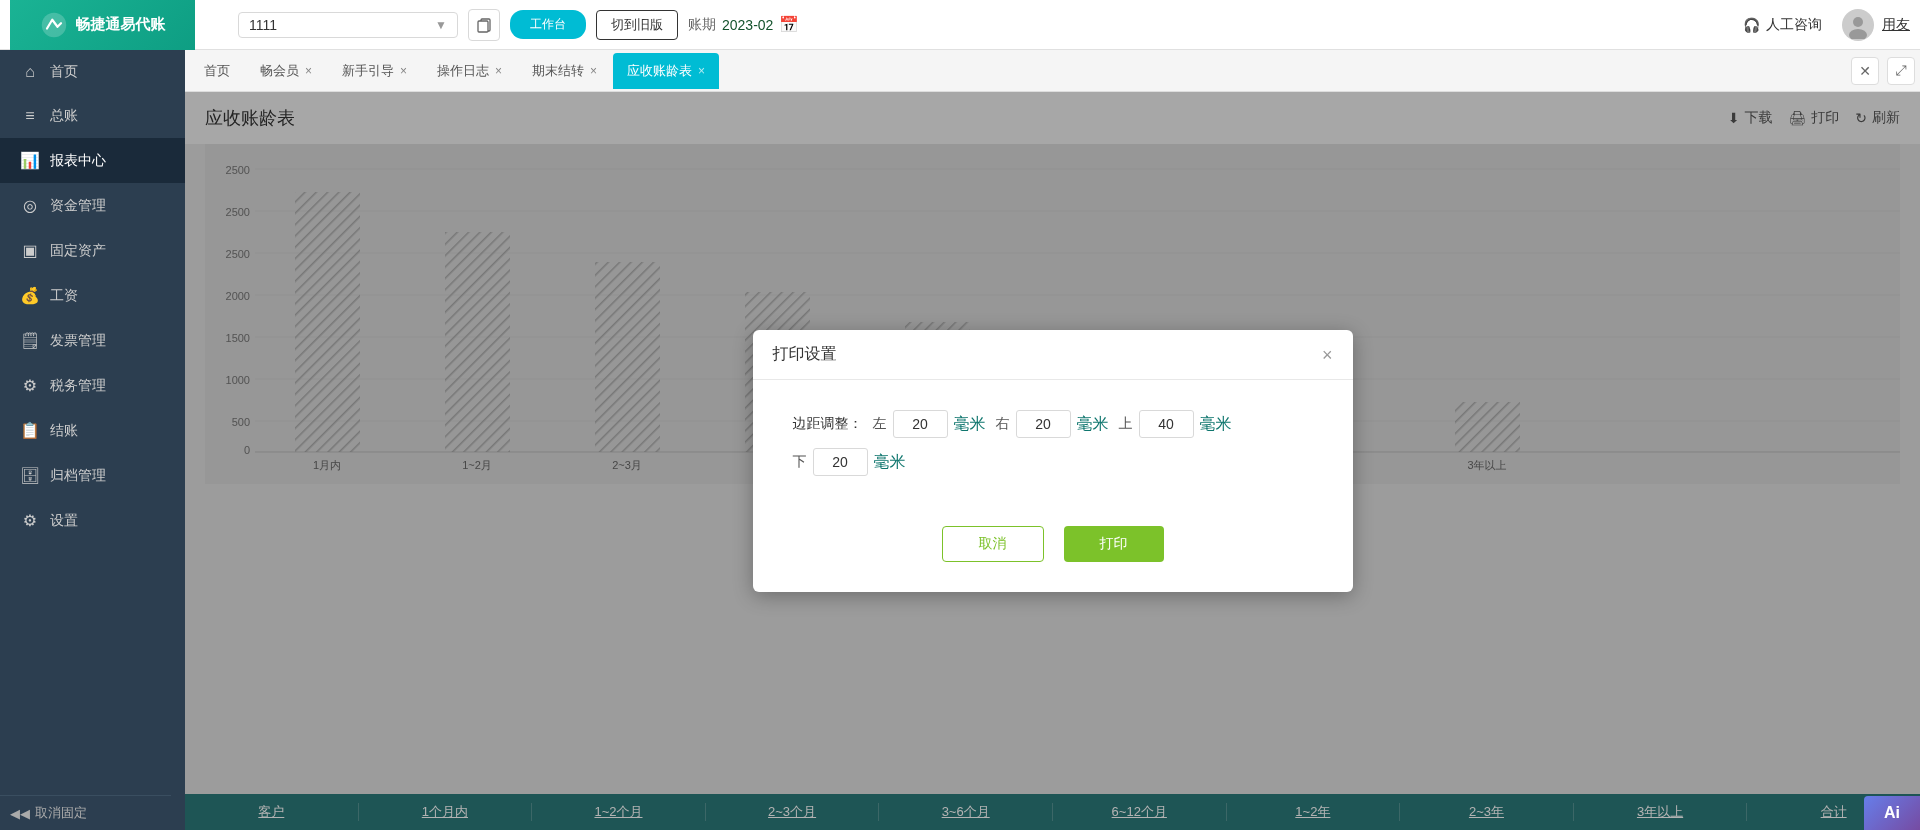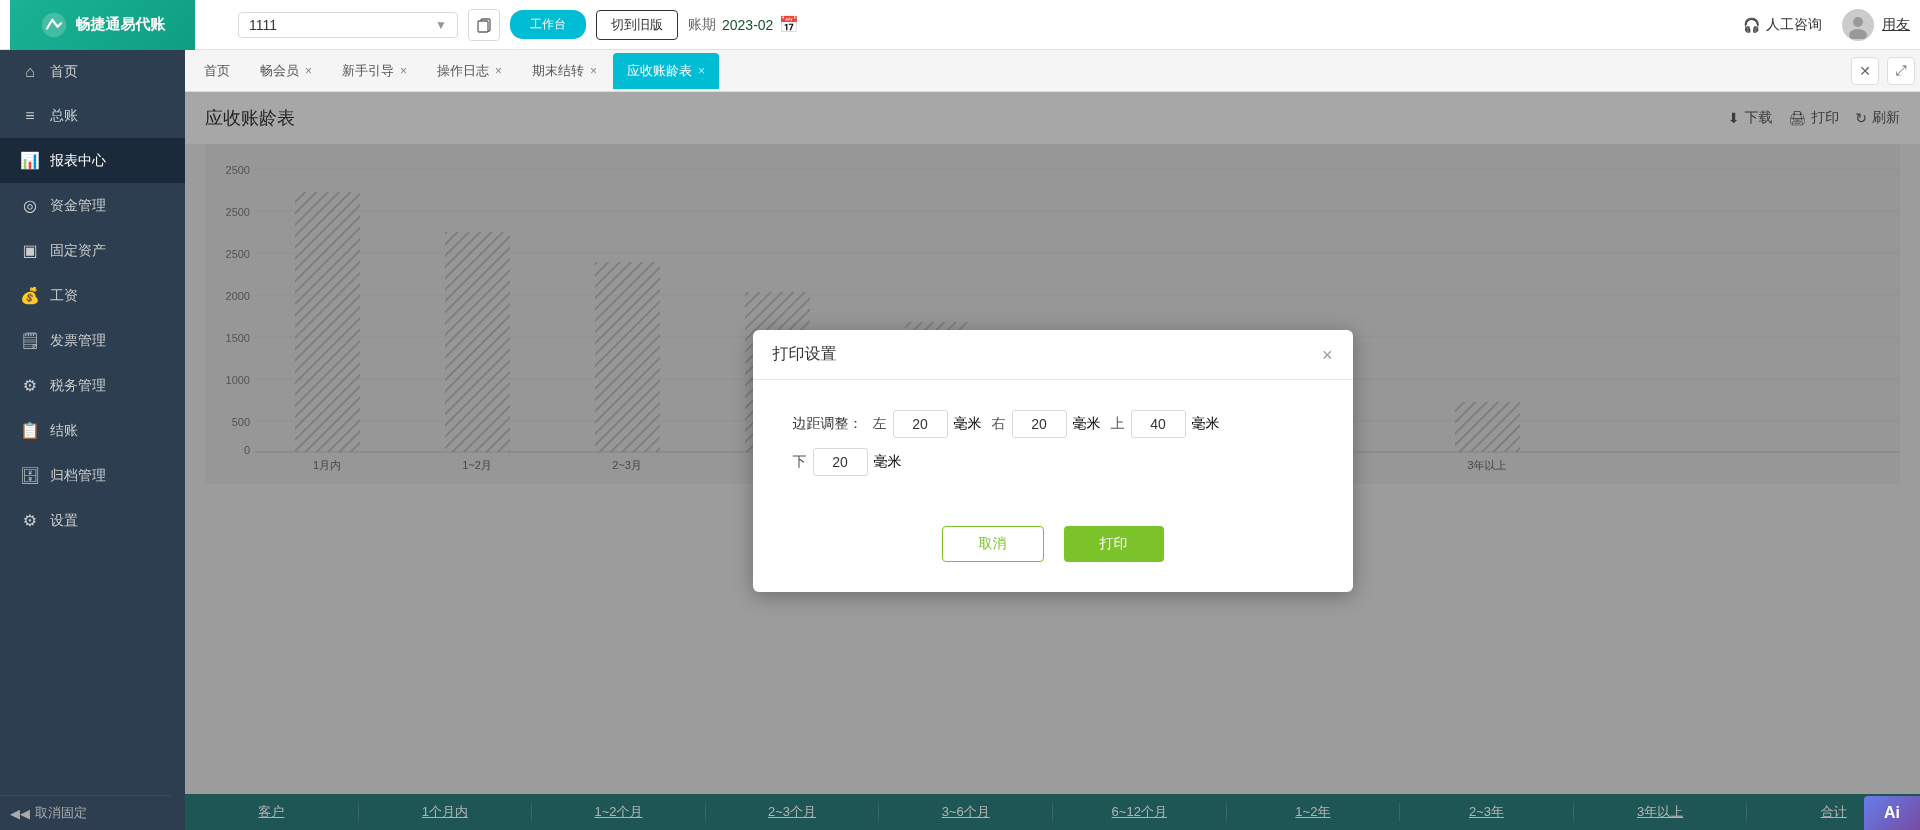--- a/index.html
+++ b/index.html
@@ -318,21 +318,21 @@
     .margin-input {
       width: 55px;
       border: 1px solid #d9d9d9;
       border-radius: 3px;
       padding: 5px 8px;
       font-size: 14px;
       text-align: center;
       color: #333;
       outline: none;
     }
-    .margin-unit { color: #000000; font-size: 14px; }
+    .margin-unit { color: #0f766e; font-size: 16px; }
     .modal-footer {
       display: flex;
       justify-content: center;
       gap: 20px;
       padding: 20px 40px 30px;
     }
     .btn-cancel {
       padding: 8px 36px;
       border: 1px solid #7cc22a;
       background: #fff;

